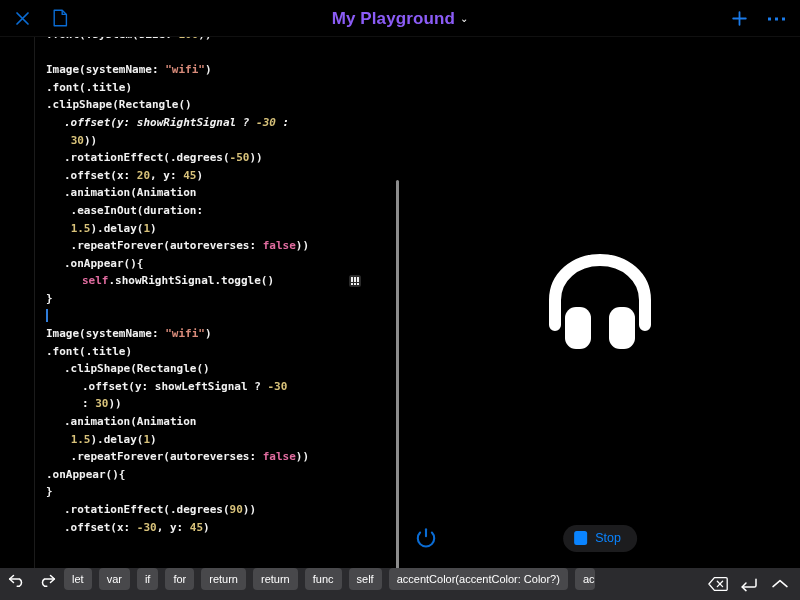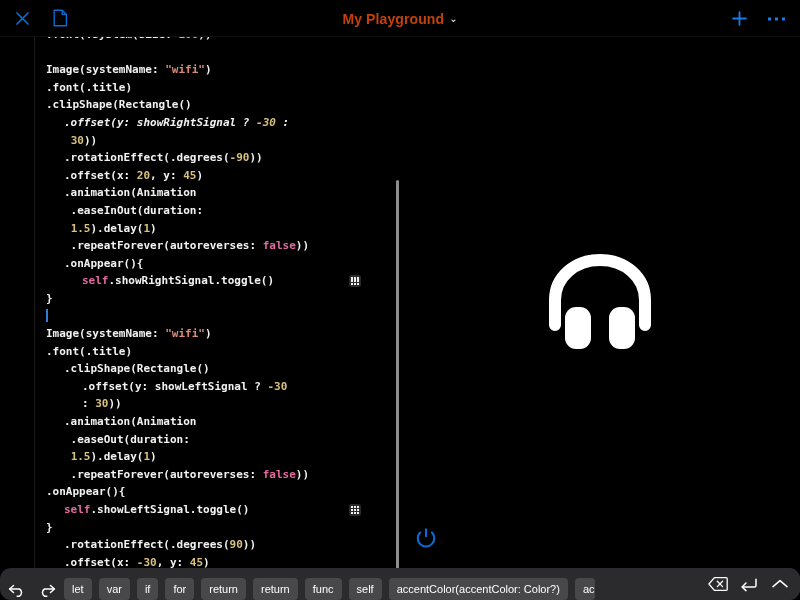--- a/index.html
+++ b/index.html
@@ -54,22 +54,22 @@
   .title-wrap {
     position: absolute;
     left: 0; right: 0; top: 0;
     height: 37px;
     display: flex;
     align-items: center;
     justify-content: center;
     pointer-events: none;
   }
   .doc-title {
-    color: #c2410c;
-    font-size: 14px;
+    color: #8b5cf6;
+    font-size: 17px;
     font-weight: bold;
     letter-spacing: 0.1px;
     pointer-events: auto;
     cursor: pointer;
   }
   .title-chevron {
     margin-left: 5px;
     color: #ffffff;
     font-size: 10px;
     pointer-events: auto;
@@ -217,26 +217,25 @@
     font-size: 12.5px;
     font-weight: 500;
   }
 
   
   .keybar {
     flex: 0 0 32px;
     height: 32px;
     background: #2b2b2e;
     display: flex;
-    align-items: flex-end;
+    align-items: flex-start;
     padding: 0 6px;
     gap: 7px;
     overflow: hidden;
     position: relative;
-    border-radius: 11px;
   }
   .kb-icon {
     flex: 0 0 auto;
     width: 22px; height: 22px;
     display: flex; align-items: center; justify-content: center;
     cursor: pointer;
   }
   .kb-chip {
     flex: 0 0 auto;
     background: #48484b;
@@ -313,41 +312,39 @@
     <div class="code-pane">
       <div class="gutter-line"></div>
       <div class="code-scroll" id="code-scroll">
           <div class="code-line" style="margin-top: -11px; padding-left: 0px;"><span class="tok-plain">.font(.system(size: </span><span class="tok-num">100</span><span class="tok-plain">))</span></div>
           <div class="code-line" style="padding-left: 0px;">&nbsp;</div>
           <div class="code-line" style="padding-left: 0px;"><span class="tok-plain">Image(systemName: </span><span class="tok-str">"wifi"</span><span class="tok-plain">)</span></div>
           <div class="code-line" style="padding-left: 0px;"><span class="tok-plain">.font(.title)</span></div>
           <div class="code-line" style="padding-left: 0px;"><span class="tok-plain">.clipShape(Rectangle()</span></div>
           <div class="code-line" style="padding-left: 18px; font-style: italic;"><span class="tok-plain">.offset(y: showRightSignal ? </span><span class="tok-num">-30</span><span class="tok-plain"> :</span></div>
           <div class="code-line" style="padding-left: 18px;"><span class="tok-plain"> </span><span class="tok-num">30</span><span class="tok-plain">))</span></div>
-          <div class="code-line" style="padding-left: 18px;"><span class="tok-plain">.rotationEffect(.degrees(</span><span class="tok-num">-90</span><span class="tok-plain">))</span></div>
+          <div class="code-line" style="padding-left: 18px;"><span class="tok-plain">.rotationEffect(.degrees(</span><span class="tok-num">-50</span><span class="tok-plain">))</span></div>
           <div class="code-line" style="padding-left: 18px;"><span class="tok-plain">.offset(x: </span><span class="tok-num">20</span><span class="tok-plain">, y: </span><span class="tok-num">45</span><span class="tok-plain">)</span></div>
           <div class="code-line" style="padding-left: 18px;"><span class="tok-plain">.animation(Animation</span></div>
           <div class="code-line" style="padding-left: 18px;"><span class="tok-plain"> .easeInOut(duration:</span></div>
           <div class="code-line" style="padding-left: 18px;"><span class="tok-plain"> </span><span class="tok-num">1.5</span><span class="tok-plain">).delay(</span><span class="tok-num">1</span><span class="tok-plain">)</span></div>
           <div class="code-line" style="padding-left: 18px;"><span class="tok-plain"> .repeatForever(autoreverses: </span><span class="tok-kw">false</span><span class="tok-plain">))</span></div>
           <div class="code-line" style="padding-left: 18px;"><span class="tok-plain">.onAppear(){</span></div>
           <div class="code-line" style="padding-left: 36px;"><span class="tok-kw">self</span><span class="tok-plain">.showRightSignal.toggle()</span><span class="res-badge"><span class="g"><i></i><i></i><i></i><i></i><i></i><i></i><i></i><i></i><i></i></span></span></div>
           <div class="code-line" style="padding-left: 0px;"><span class="tok-plain">}</span></div>
           <div class="code-line" style="padding-left: 0px;"><span class="caret"></span></div>
           <div class="code-line" style="padding-left: 0px;"><span class="tok-plain">Image(systemName: </span><span class="tok-str">"wifi"</span><span class="tok-plain">)</span></div>
           <div class="code-line" style="padding-left: 0px;"><span class="tok-plain">.font(.title)</span></div>
           <div class="code-line" style="padding-left: 18px;"><span class="tok-plain">.clipShape(Rectangle()</span></div>
           <div class="code-line" style="padding-left: 36px;"><span class="tok-plain">.offset(y: showLeftSignal ? </span><span class="tok-num">-30</span></div>
           <div class="code-line" style="padding-left: 36px;"><span class="tok-plain">: </span><span class="tok-num">30</span><span class="tok-plain">))</span></div>
           <div class="code-line" style="padding-left: 18px;"><span class="tok-plain">.animation(Animation</span></div>
-          <div class="code-line" style="padding-left: 18px;"><span class="tok-plain"> .easeOut(duration:</span></div>
           <div class="code-line" style="padding-left: 18px;"><span class="tok-plain"> </span><span class="tok-num">1.5</span><span class="tok-plain">).delay(</span><span class="tok-num">1</span><span class="tok-plain">)</span></div>
           <div class="code-line" style="padding-left: 18px;"><span class="tok-plain"> .repeatForever(autoreverses: </span><span class="tok-kw">false</span><span class="tok-plain">))</span></div>
           <div class="code-line" style="padding-left: 0px;"><span class="tok-plain">.onAppear(){</span></div>
-          <div class="code-line" style="padding-left: 18px;"><span class="tok-kw">self</span><span class="tok-plain">.showLeftSignal.toggle()</span><span class="res-badge"><span class="g"><i></i><i></i><i></i><i></i><i></i><i></i><i></i><i></i><i></i></span></span></div>
           <div class="code-line" style="padding-left: 0px;"><span class="tok-plain">}</span></div>
           <div class="code-line" style="padding-left: 18px;"><span class="tok-plain">.rotationEffect(.degrees(</span><span class="tok-num">90</span><span class="tok-plain">))</span></div>
           <div class="code-line" style="padding-left: 18px;"><span class="tok-plain">.offset(x: </span><span class="tok-num">-30</span><span class="tok-plain">, y: </span><span class="tok-num">45</span><span class="tok-plain">)</span></div>
         </div>
       <div class="code-scrollbar"></div>
     </div>
 
     <div class="pane-divider"></div>
 
     <div class="preview-pane">
@@ -356,20 +353,24 @@
         <rect x="26" y="56" width="26" height="42" rx="11" fill="#ffffff"></rect>
         <rect x="70" y="56" width="26" height="42" rx="11" fill="#ffffff"></rect>
       </svg>
 
       <div class="preview-controls">
         <div class="power-btn">
           <svg width="26" height="26" viewBox="0 0 26 26" aria-hidden="true">
             <path d="M7.1 7.6 A8.2 8.2 0 1 0 18.9 7.6" stroke="#0a6cd4" stroke-width="2.1" fill="none" stroke-linecap="round"></path>
             <path d="M13 4.3 V11.3" stroke="#0a6cd4" stroke-width="2.1" fill="none" stroke-linecap="round"></path>
           </svg>
+        </div>
+        <div class="stop-btn">
+          <span class="stop-sq"></span>
+          <span class="stop-label">Stop</span>
         </div>
       </div>
     </div>
   </div>
 
   <div class="keybar">
     <div class="kb-icon">
       <svg width="19" height="15" viewBox="0 0 19 15" aria-hidden="true">
         <path d="M5.5 3.5 L1.6 7 L5.5 10.5" stroke="#ffffff" stroke-width="1.5" fill="none" stroke-linecap="round" stroke-linejoin="round"></path>
         <path d="M1.8 7 H11.5 A4.2 4.2 0 0 1 11.5 14.2 H9.2" stroke="#ffffff" stroke-width="1.5" fill="none" stroke-linecap="round"></path>

